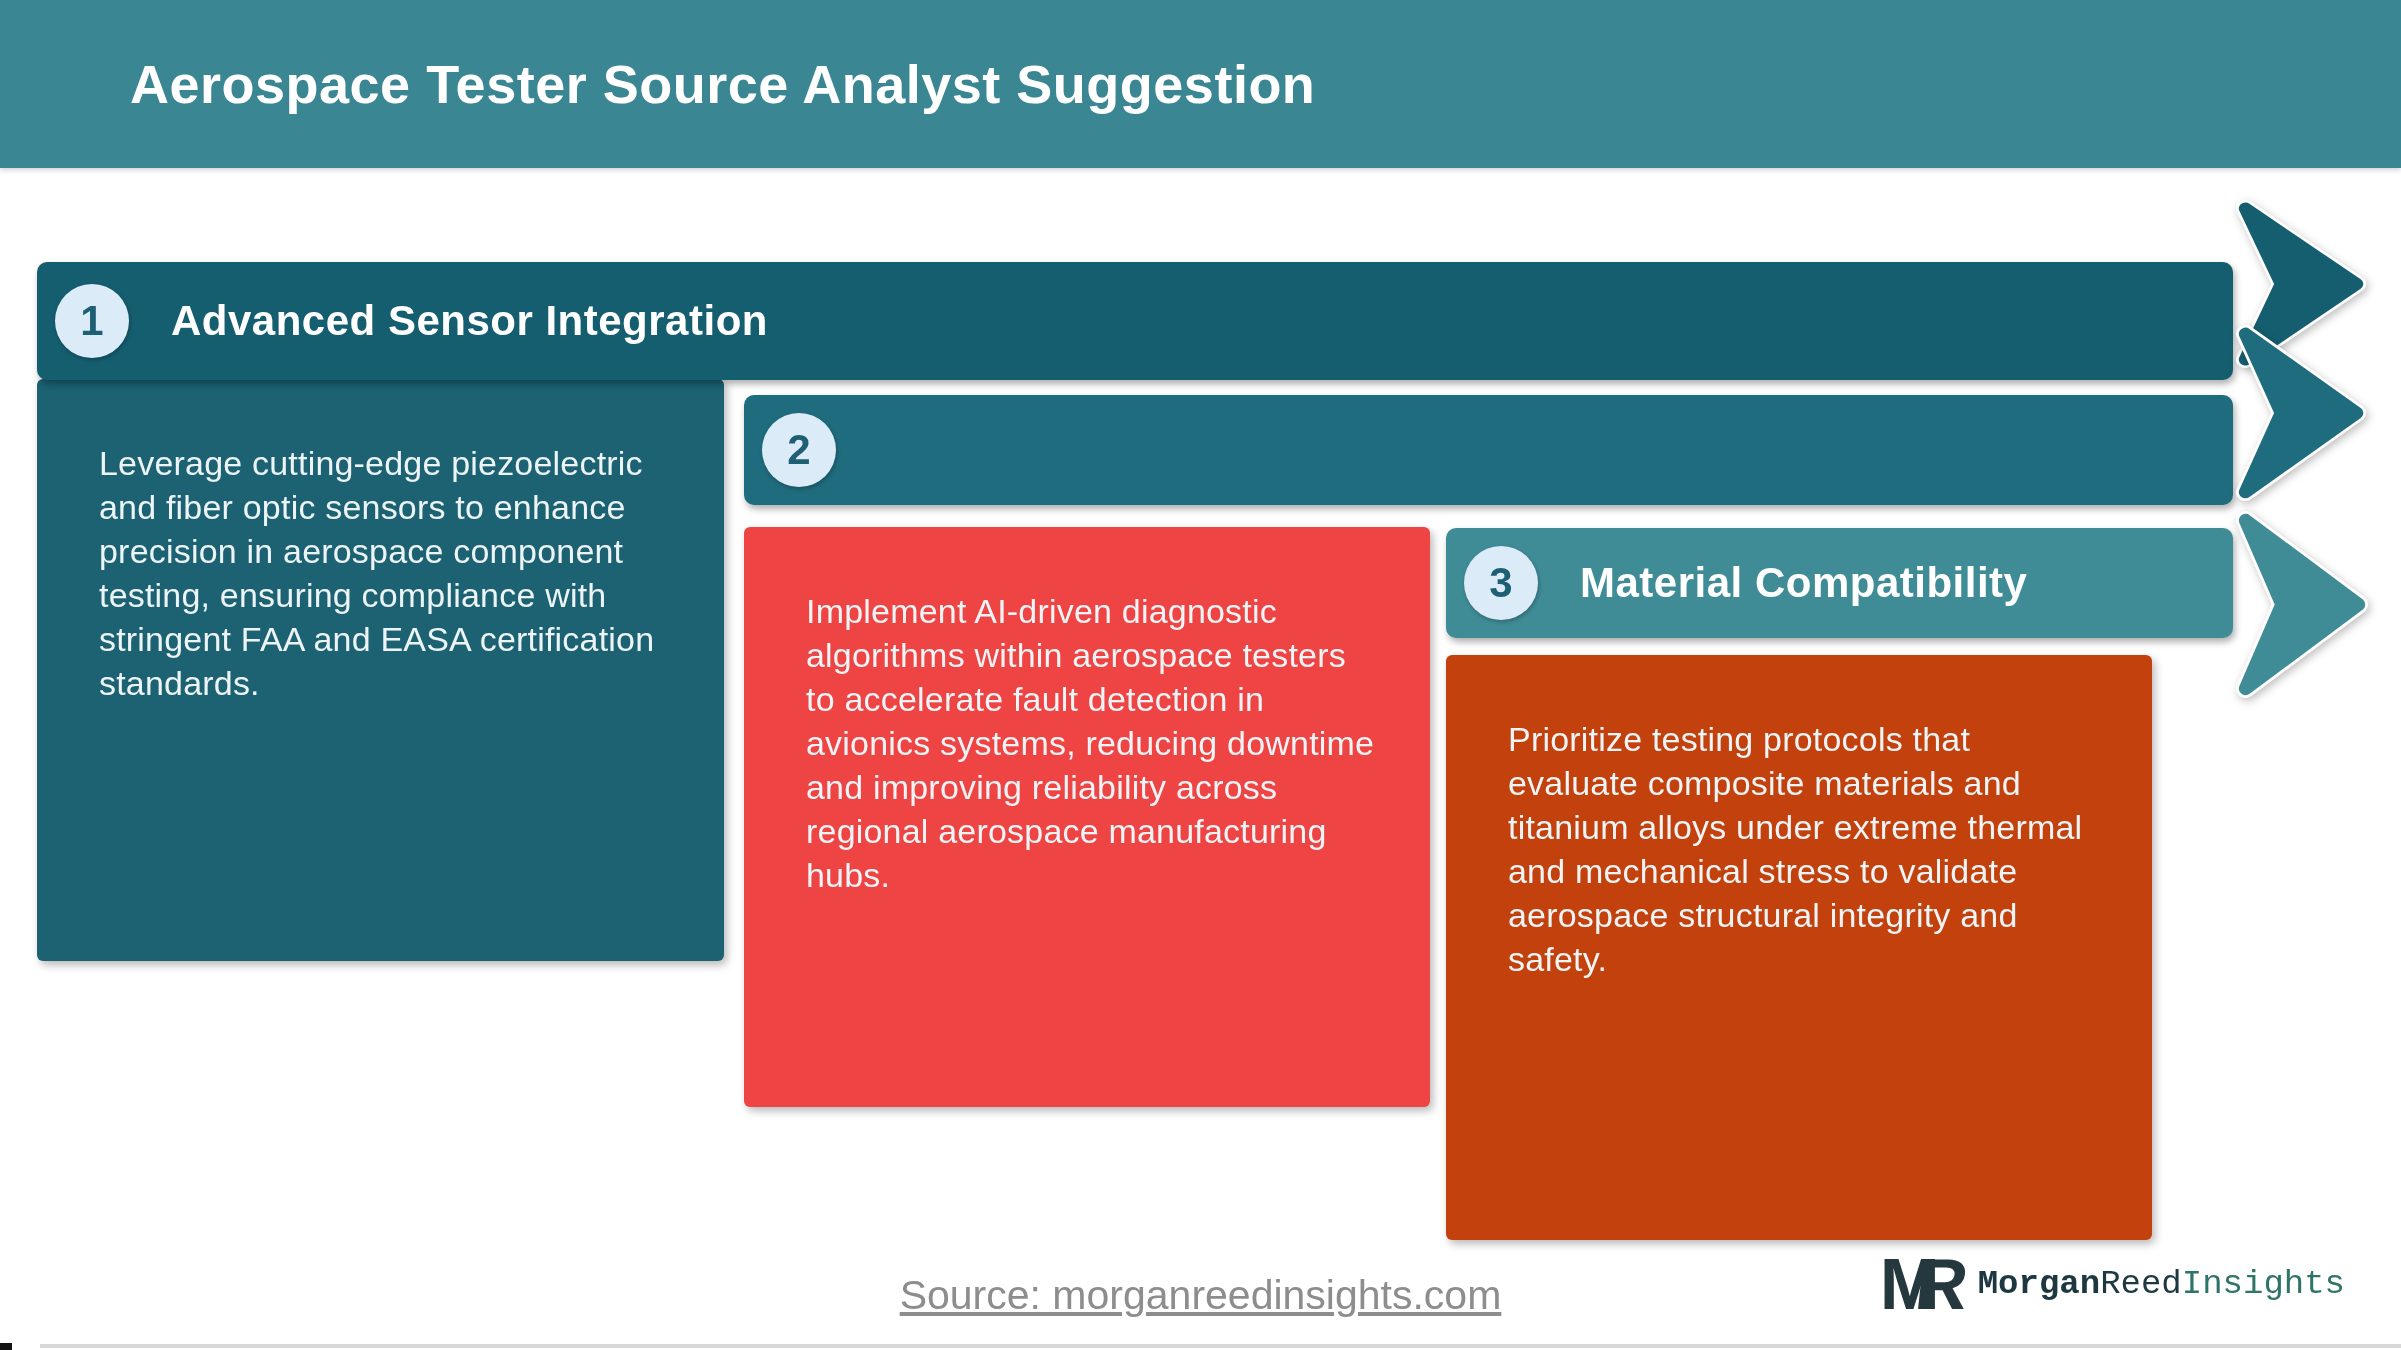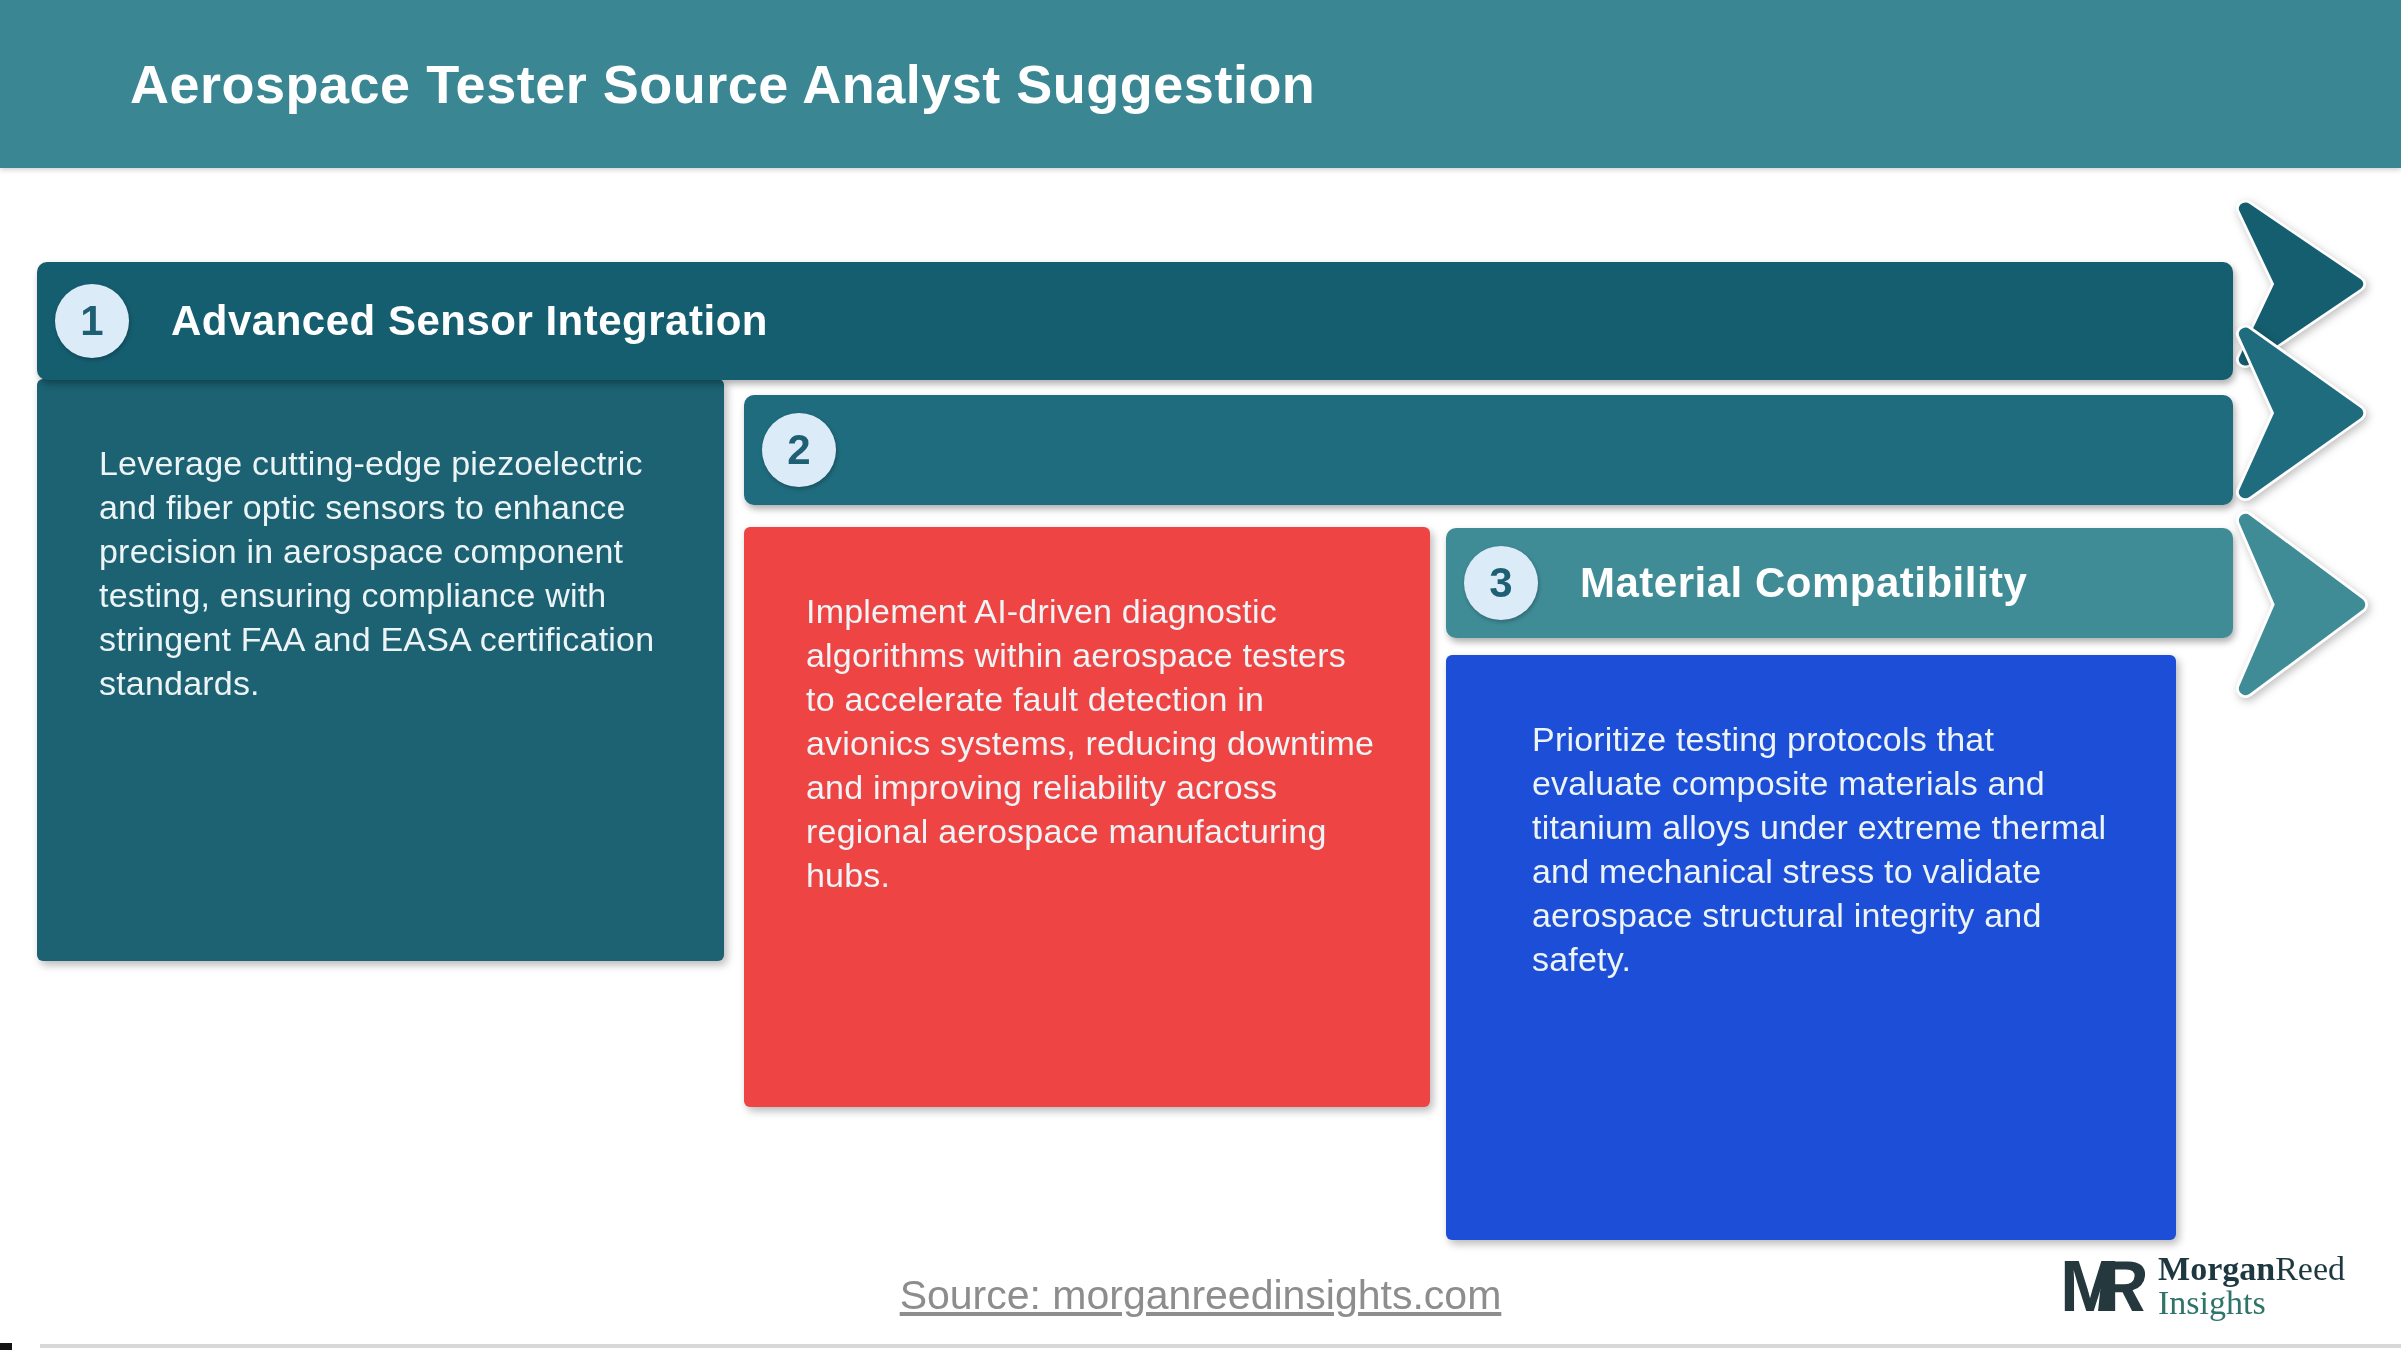--- a/index.html
+++ b/index.html
@@ -35,38 +35,38 @@
   .head-1{top:200px;height:168px;width:132px;z-index:3;}
   .head-2{top:325px;height:176px;width:132px;z-index:4;}
   .head-3{top:511px;height:187px;width:134px;z-index:5;}
   .head svg{width:100%;height:100%;display:block;filter:drop-shadow(2px 3px 4px rgba(0,0,0,0.25));}
   
   .box{
     position:absolute;border-radius:6px;box-shadow:3px 4px 8px rgba(0,0,0,0.28);
   }
   .box-1{left:37px;top:379px;width:687px;height:582px;background:#1C6273;}
   .box-2{left:744px;top:527px;width:686px;height:580px;background:#ef4444;}
-  .box-3{left:1446px;top:655px;width:706px;height:585px;background:#1d4ed8;padding-left:24px;}
+  .box-3{left:1446px;top:655px;width:706px;height:585px;background:#c2410c;}
   .box p{
     margin:0;padding:62px 52px 0 62px;color:#EDF4F6;font-size:34px;line-height:44px;
     font-weight:400;letter-spacing:0.2px;
   }
   
   .source{
     position:absolute;left:0;top:1272px;width:2401px;text-align:center;
     color:#8D8D8D;font-size:41px;text-decoration:underline;
   }
   .logo{
     position:absolute;top:1252px;right:56px;display:flex;align-items:center;gap:14px;
   }
   .logo .monogram{
     font-size:72px;font-weight:900;color:#24383E;line-height:64px;letter-spacing:-4px;display:flex;
   }
   .logo .monogram .r{margin-left:-20px;transform:skewX(-6deg);}
-  .logo .words{display:flex;flex-direction:column;line-height:34px;font-family:Liberation Serif, serif;}
+  .logo .words{display:flex;flex-direction:row;line-height:34px;font-family:Liberation Mono, monospace;}
   .logo .name{font-size:34px;color:#1D3840;}
   .logo .name .bold{font-weight:bold;}
   .logo .tagline{font-size:34px;color:#2F7468;}
   
   .bottom-line{position:absolute;left:40px;right:0;top:1344px;height:4px;background:#D8D8D8;}
   .bottom-mark{position:absolute;left:0;top:1343px;width:12px;height:7px;background:#141414;}
 </style>
 </head>
 <body>
 

